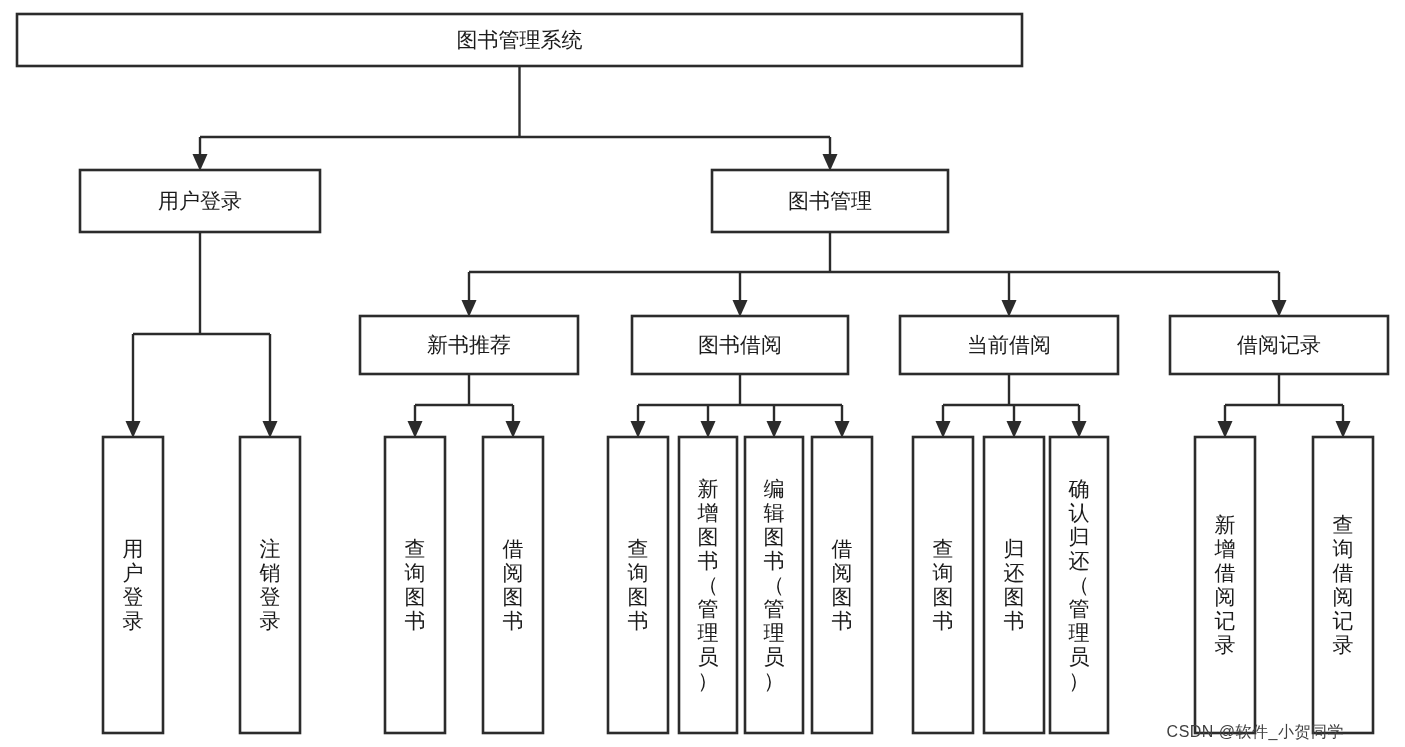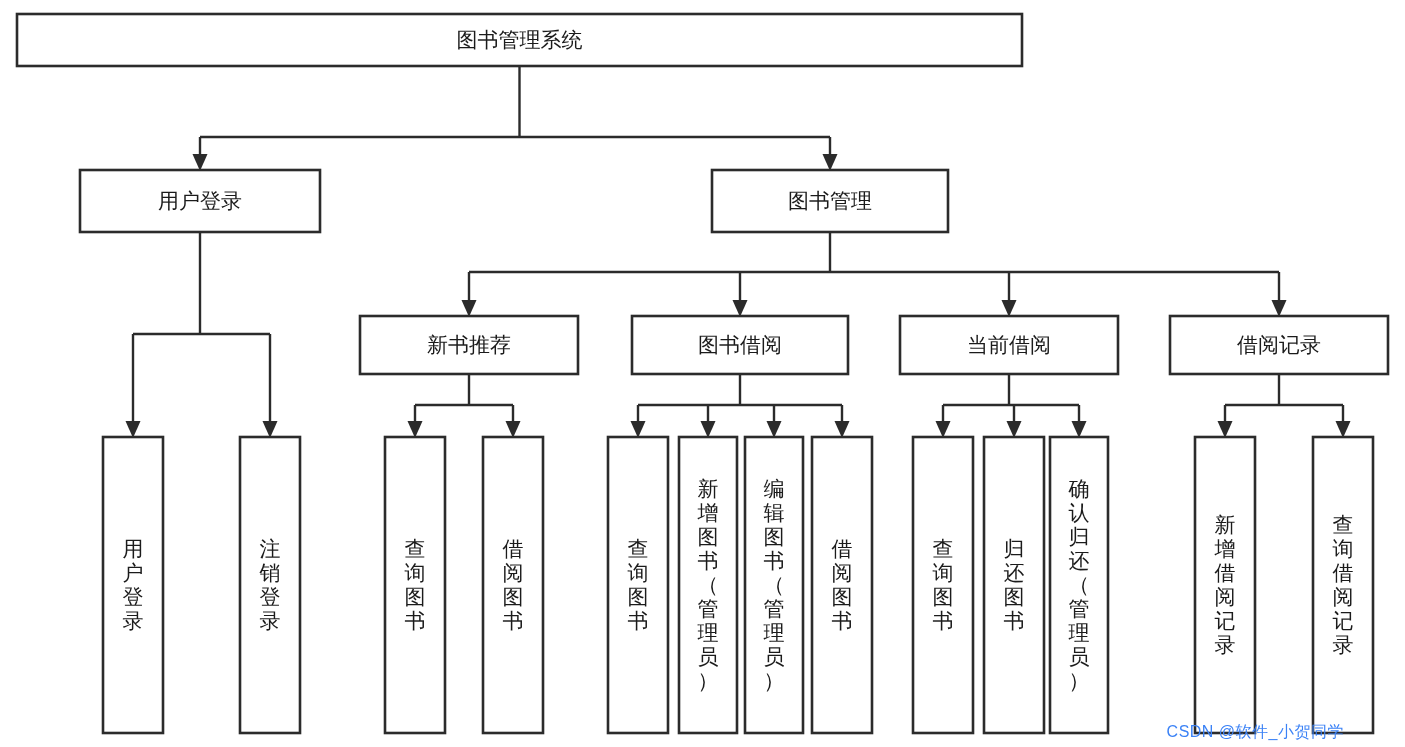--- a/index.html
+++ b/index.html
@@ -53,21 +53,21 @@
   .arrow-head {
     fill: #2b2b2b;
     stroke: none;
   }
   .watermark {
     position: absolute;
     right: 8px;
     bottom: 4px;
     font-family: "Liberation Sans", "DejaVu Sans", sans-serif;
     font-size: 16px;
-    color: #3b82f6;
+    color: #404040;
     white-space: nowrap;
     letter-spacing: 0.5px;
   }
 </style>
 </head>
 <body>
 
 <div id="diagram-root">
   <svg class="diagram-canvas" viewBox="0 0 1405 747">
     <g id="edge-layer">

